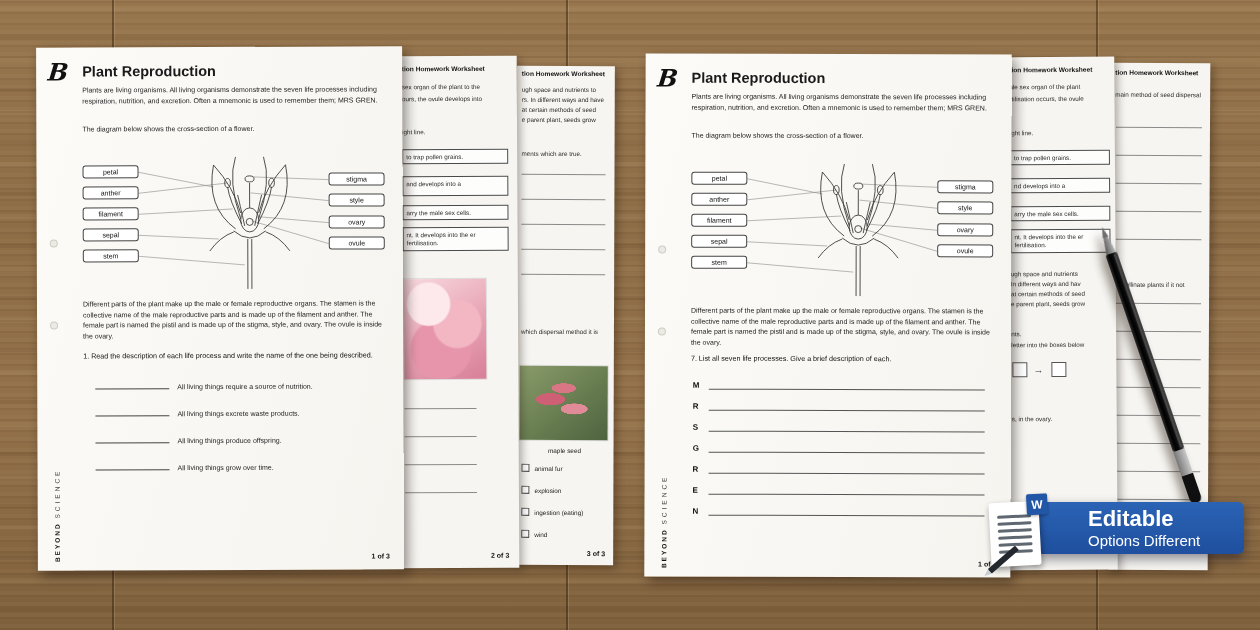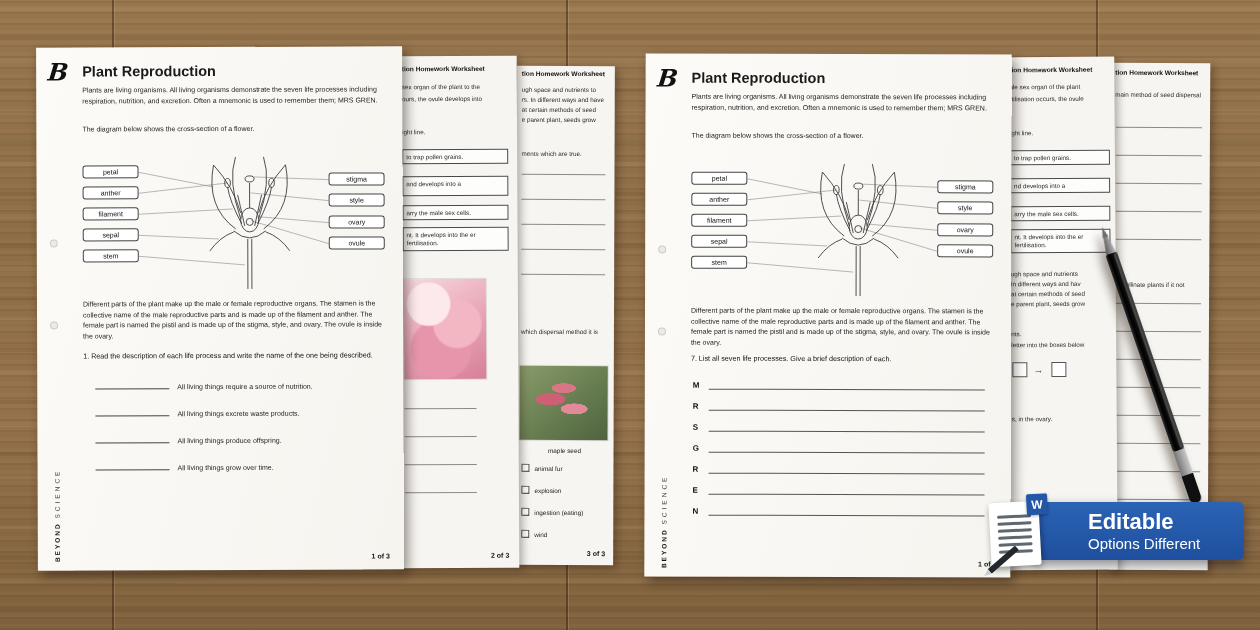--- a/index.html
+++ b/index.html
@@ -78,21 +78,21 @@
     background:linear-gradient(180deg,#b9b9b9,#555); clip-path:polygon(0 28%, 100% 0, 100% 100%, 0 72%); }
   .pen-barrel { position:absolute; left:28px; top:1px; width:208px; height:12px; border-radius:2px;
     background:linear-gradient(180deg,#4a4a4a,#0b0b0b 45%,#000 70%,#2a2a2a); }
   .pen-shine { position:absolute; left:30px; top:3px; width:204px; height:2px; background:rgba(255,255,255,0.14); }
   .pen-ring { position:absolute; left:236px; top:1px; width:26px; height:12px;
     background:linear-gradient(180deg,#c9c9c9,#777); }
   .pen-cap { position:absolute; left:262px; top:1px; width:30px; height:12px;
     background:#101010; border-radius:0 6px 6px 0; }
 
   
-  .badge { position:absolute; left:1036px; top:502px; width:208px; height:58px; z-index:60;
+  .badge { position:absolute; left:1036px; top:502px; width:208px; height:52px; z-index:60;
     background:linear-gradient(180deg,#2b63b5,#1f4f9e); border-radius:6px;
     box-shadow:0 5px 12px rgba(10,10,30,0.45); color:#fff;
     display:flex; flex-direction:column; justify-content:center; padding-left:52px; gap:3px; }
   .badge-title { font-size:22px; font-weight:bold; line-height:1; }
   .badge-subtitle { font-size:15px; line-height:1; }
   .doc-icon { position:absolute; left:982px; top:496px; width:70px; height:82px; z-index:61; }
   .doc-paper { position:absolute; left:8px; top:6px; width:50px; height:64px; background:#fff;
     border-radius:3px; transform:rotate(-3deg); box-shadow:1px 3px 6px rgba(0,0,0,0.4); padding-top:9px; }
   .doc-line { height:3px; background:#5f6770; margin:4px 8px 0; border-radius:1.5px; }
   .doc-wbadge { position:absolute; top:-7px; right:-9px; width:21px; height:21px; background:#2257a8;

